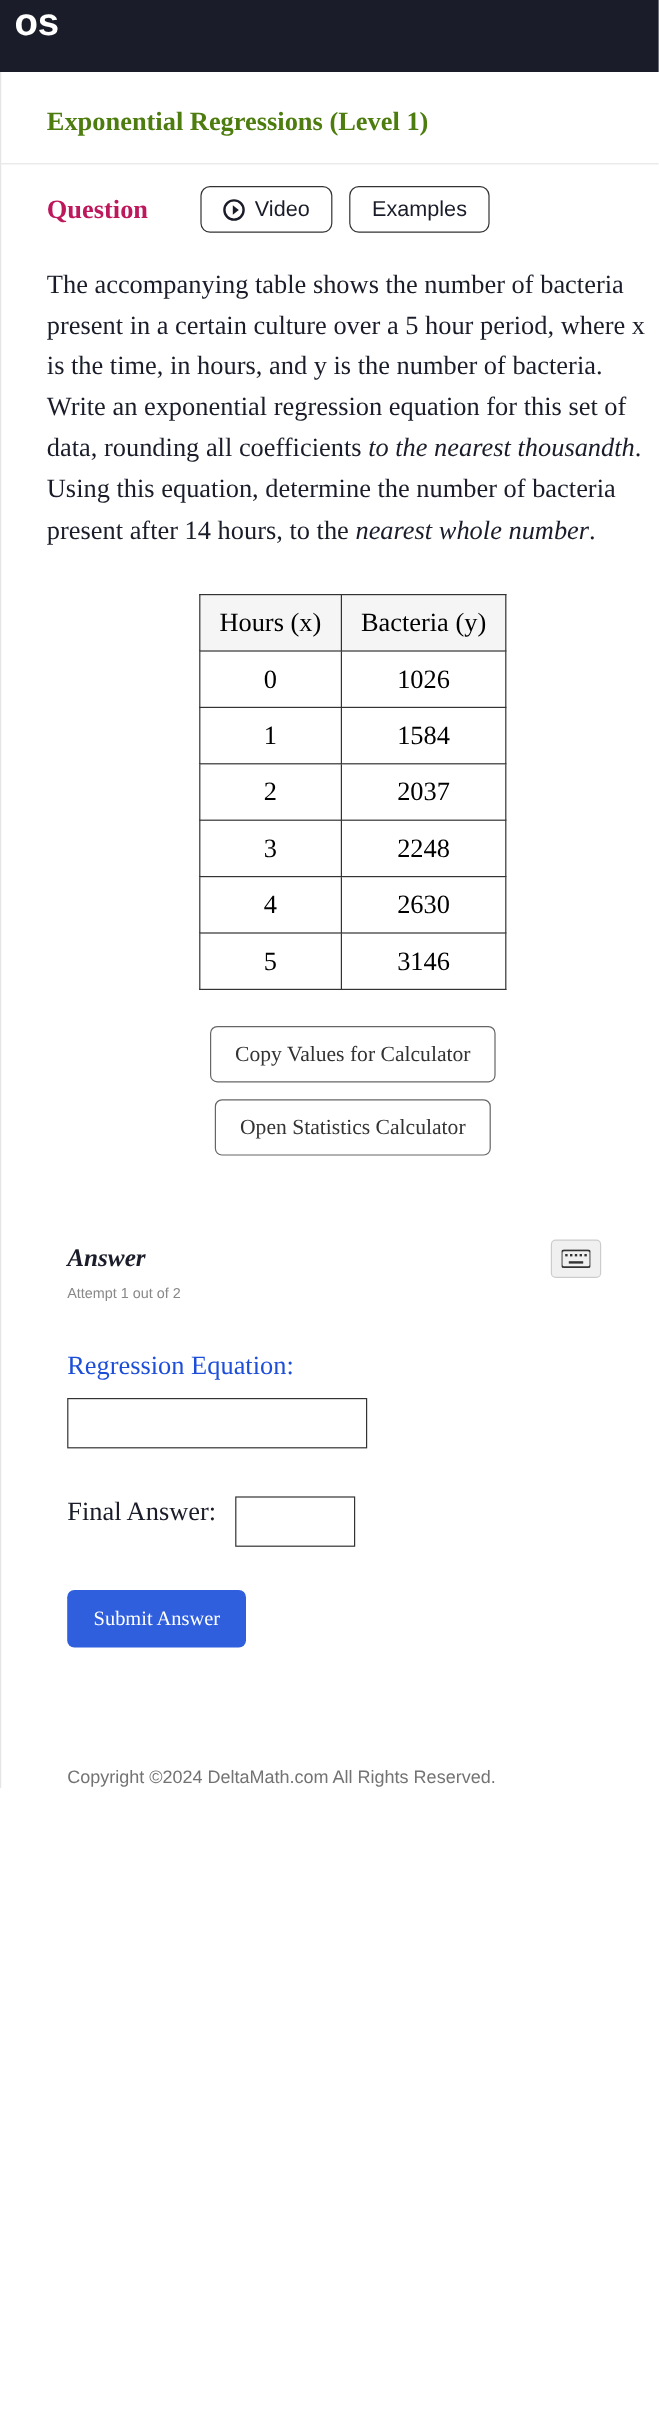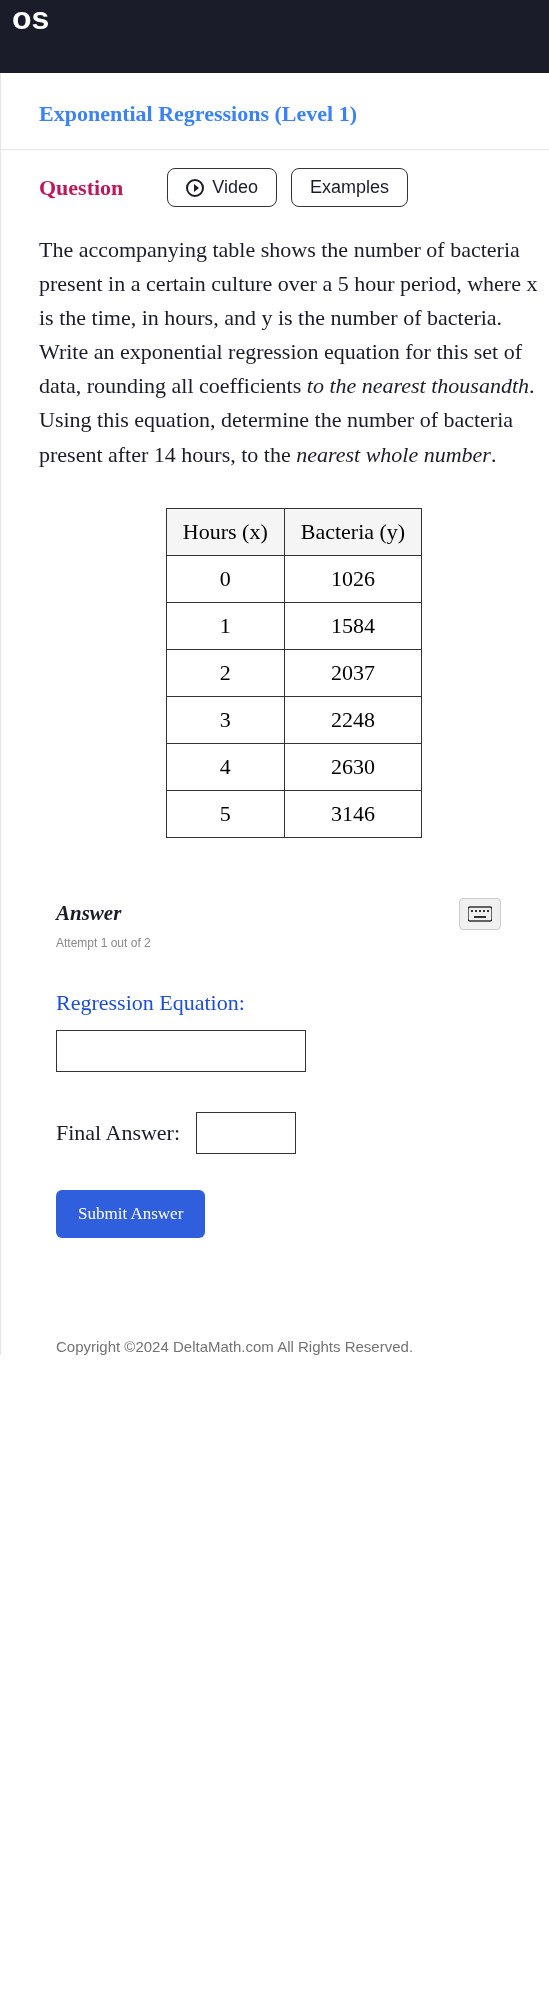--- a/index.html
+++ b/index.html
@@ -7,41 +7,41 @@
       padding: 0;
       box-sizing: border-box;
     }
     body {
       font-family: Georgia, 'Times New Roman', serif;
       background: #fff;
       width: 549px;
     }
     .top-bar {
       background: #1a1d29;
-      height: 73px;
+      height: 60px;
       color: #fff;
       display: flex;
       align-items: flex-start;
       padding: 0 12px;
       font-size: 32px;
       font-weight: bold;
       font-family: 'Segoe UI', Arial, sans-serif;
     }
     .content {
       border-left: 1px solid #e5e5e5;
       margin-top: 0;
     }
     .title-section {
       padding: 28px 22px 22px 38px;
       border-bottom: 1px solid #e5e5e5;
     }
     .title {
       font-size: 22px;
       font-weight: bold;
-      color: #3b82f6;
+      color: #4d7c0f;
     }
     .question-header {
       display: flex;
       align-items: center;
       padding: 18px 0 18px 38px;
       gap: 14px;
     }
     .question-label {
       font-size: 22px;
       font-weight: bold;
@@ -173,21 +173,20 @@
     .regression-input {
       width: 250px;
       height: 42px;
       border: 1px solid #333;
       margin-top: 14px;
       font-size: 18px;
       padding: 4px 8px;
     }
     .final-answer-row {
       display: flex;
-      align-items: center;
       gap: 16px;
       margin-top: 40px;
     }
     .final-answer-label {
       font-size: 22px;
       color: #1a1d29;
     }
     .final-answer-input {
       width: 100px;
       height: 42px;
@@ -282,20 +281,24 @@
             <td>4</td>
             <td>2630</td>
           </tr>
           <tr>
             <td>5</td>
             <td>3146</td>
           </tr>
         </tbody>
     </table>
 
+    <div class="tool-buttons">
+      <button class="tool-btn">Copy Values for Calculator</button>
+      <button class="tool-btn">Open Statistics Calculator</button>
+    </div>
   </div>
 
   <div class="answer-section">
     <div class="answer-header">
       <span class="answer-label">Answer</span>
       <div class="keyboard-icon">
         <svg viewBox="0 0 24 14">
           <rect x="0" y="0" width="24" height="14" rx="2" fill="none" stroke="#333" stroke-width="1.5"></rect>
           <rect x="3" y="3" width="2" height="2" fill="#333"></rect>
           <rect x="7" y="3" width="2" height="2" fill="#333"></rect>

